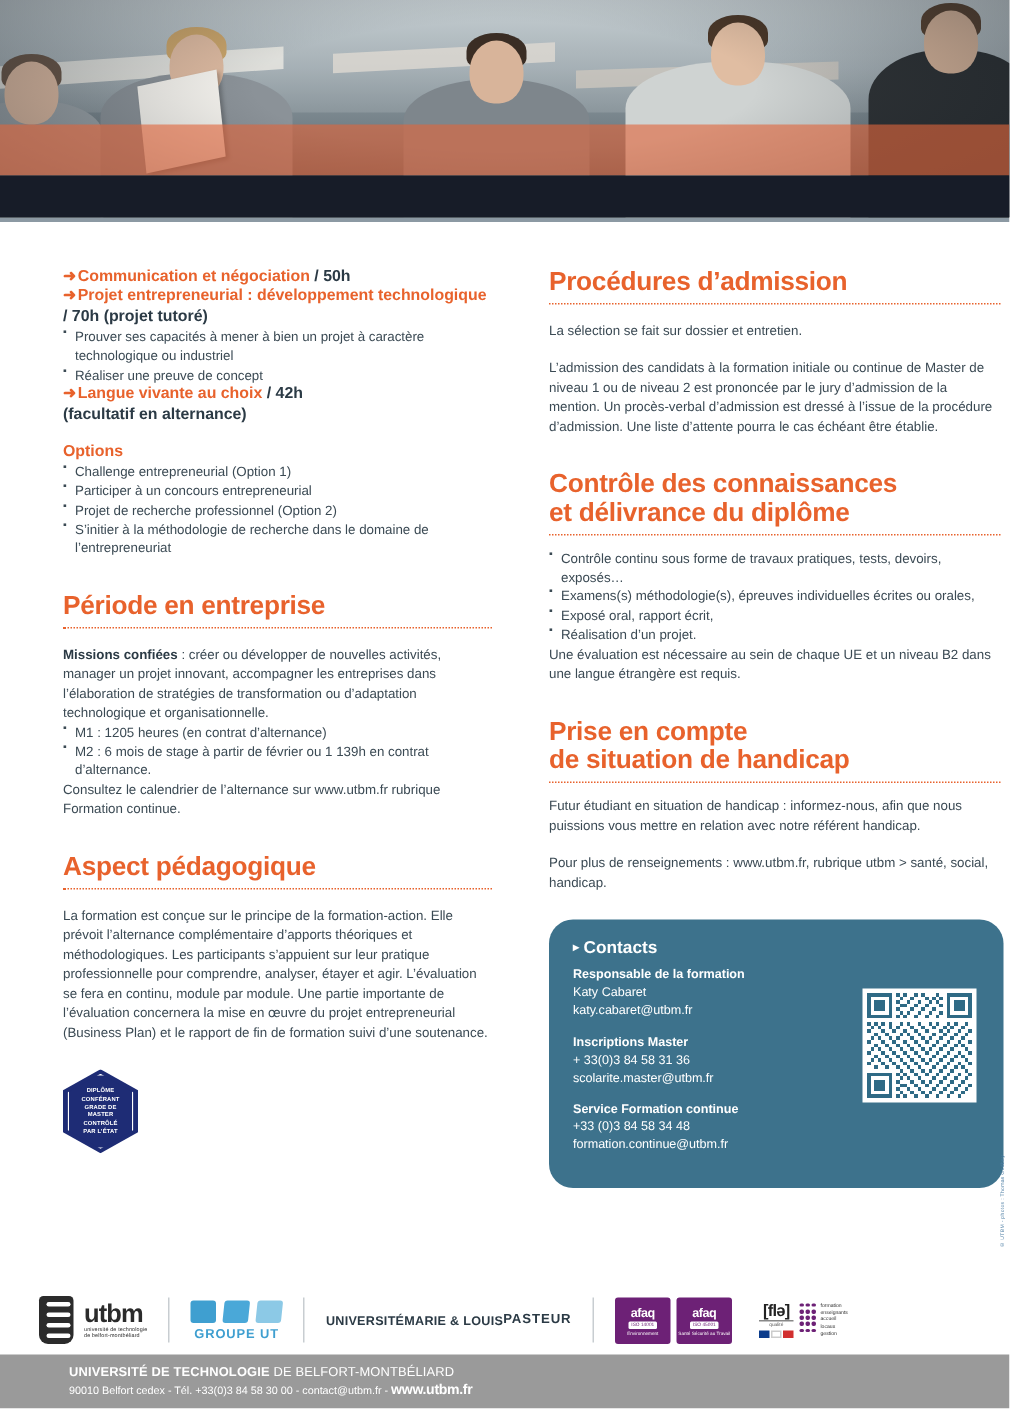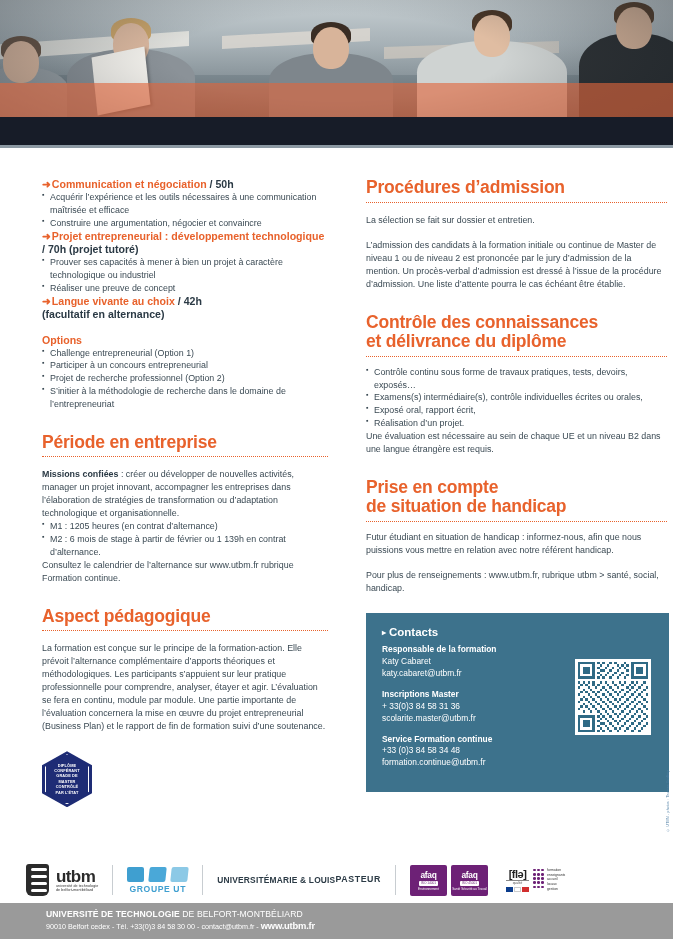--- a/index.html
+++ b/index.html
@@ -137,21 +137,21 @@
   }
   .seal-inner span {
     color: #fff; font-size: 3.9px; font-weight: bold; line-height: 1.12;
     letter-spacing: .1px; text-align: center;
   }
   .seal-text { font-size: 9.2px; line-height: 1.5; color: #3b4a54; }
 
   
   .contacts {
     position: relative; margin-top: 18px; width: 303px; min-height: 160px;
-    background: #3d728c; color: #ffffff; padding: 13px 14px 14px 16px;
+    background: #3d728c; color: #ffffff; padding: 13px 14px 14px 16px; border-radius: 16px;
   }
   .contacts h3 {
     font-size: 11.5px; font-weight: bold; color: #fff; margin-bottom: 6px;
   }
   .contacts h3 .tri { font-size: 8px; margin-right: 3px; vertical-align: 1px; }
   .cgroup { margin-bottom: 9px; }
   .cgroup .lbl { font-size: 8.4px; font-weight: bold; line-height: 1.42; }
   .cgroup .val { font-size: 8.4px; line-height: 1.42; }
   .qr { position: absolute; right: 18px; top: 46px; width: 76px; height: 76px; background: #fff; padding: 3px; }
   .qr svg { display: block; }
@@ -274,24 +274,20 @@
 
   <div class="content">
 
     <div class="col-left">
 
       <div>
         <div class="arrow-head">
           <span class="arw">➜</span><span>Communication et négociation</span>
           <span class="hrs">/ 50h</span>
         </div>
-        <ul class="dots">
-          <li>Acquérir l’expérience et les outils nécessaires à une communication maîtrisée et efficace</li>
-          <li>Construire une argumentation, négocier et convaincre</li>
-        </ul>
       </div>
 
       <div>
         <div class="arrow-head">
           <span class="arw">➜</span><span>Projet entrepreneurial : développement technologique</span>
           <span class="hrs">/ 70h (projet tutoré)</span>
         </div>
         <ul class="dots">
           <li>Prouver ses capacités à mener à bien un projet à caractère technologique ou industriel</li>
           <li>Réaliser une preuve de concept</li>
@@ -352,21 +348,21 @@
       <p class="body">L’admission des candidats à la formation initiale ou continue de Master de niveau 1 ou de niveau 2 est prononcée par le jury d’admission de la mention. Un procès-verbal d’admission est dressé à l’issue de la procédure d’admission. Une liste d’attente pourra le cas échéant être établie.</p>
 
       <div class="gap-l"></div>
 
       <h2 class="sec tight">
         <span style="display:block">Contrôle des connaissances</span>
         <span style="display:block">et délivrance du diplôme</span>
       </h2>
       <ul class="dots">
         <li>Contrôle continu sous forme de travaux pratiques, tests, devoirs, exposés…</li>
-        <li>Examens(s) intermédiaire(s), contrôle individuelles écrites ou orales,</li>
+        <li>Examens(s) méthodologie(s), épreuves individuelles écrites ou orales,</li>
         <li>Exposé oral, rapport écrit,</li>
         <li>Réalisation d’un projet.</li>
       </ul>
       <p class="body">Une évaluation est nécessaire au sein de chaque UE et un niveau B2 dans une langue étrangère est requis.</p>
 
       <div class="gap-l"></div>
 
       <h2 class="sec tight">
         <span style="display:block">Prise en compte</span>
         <span style="display:block">de situation de handicap</span>

